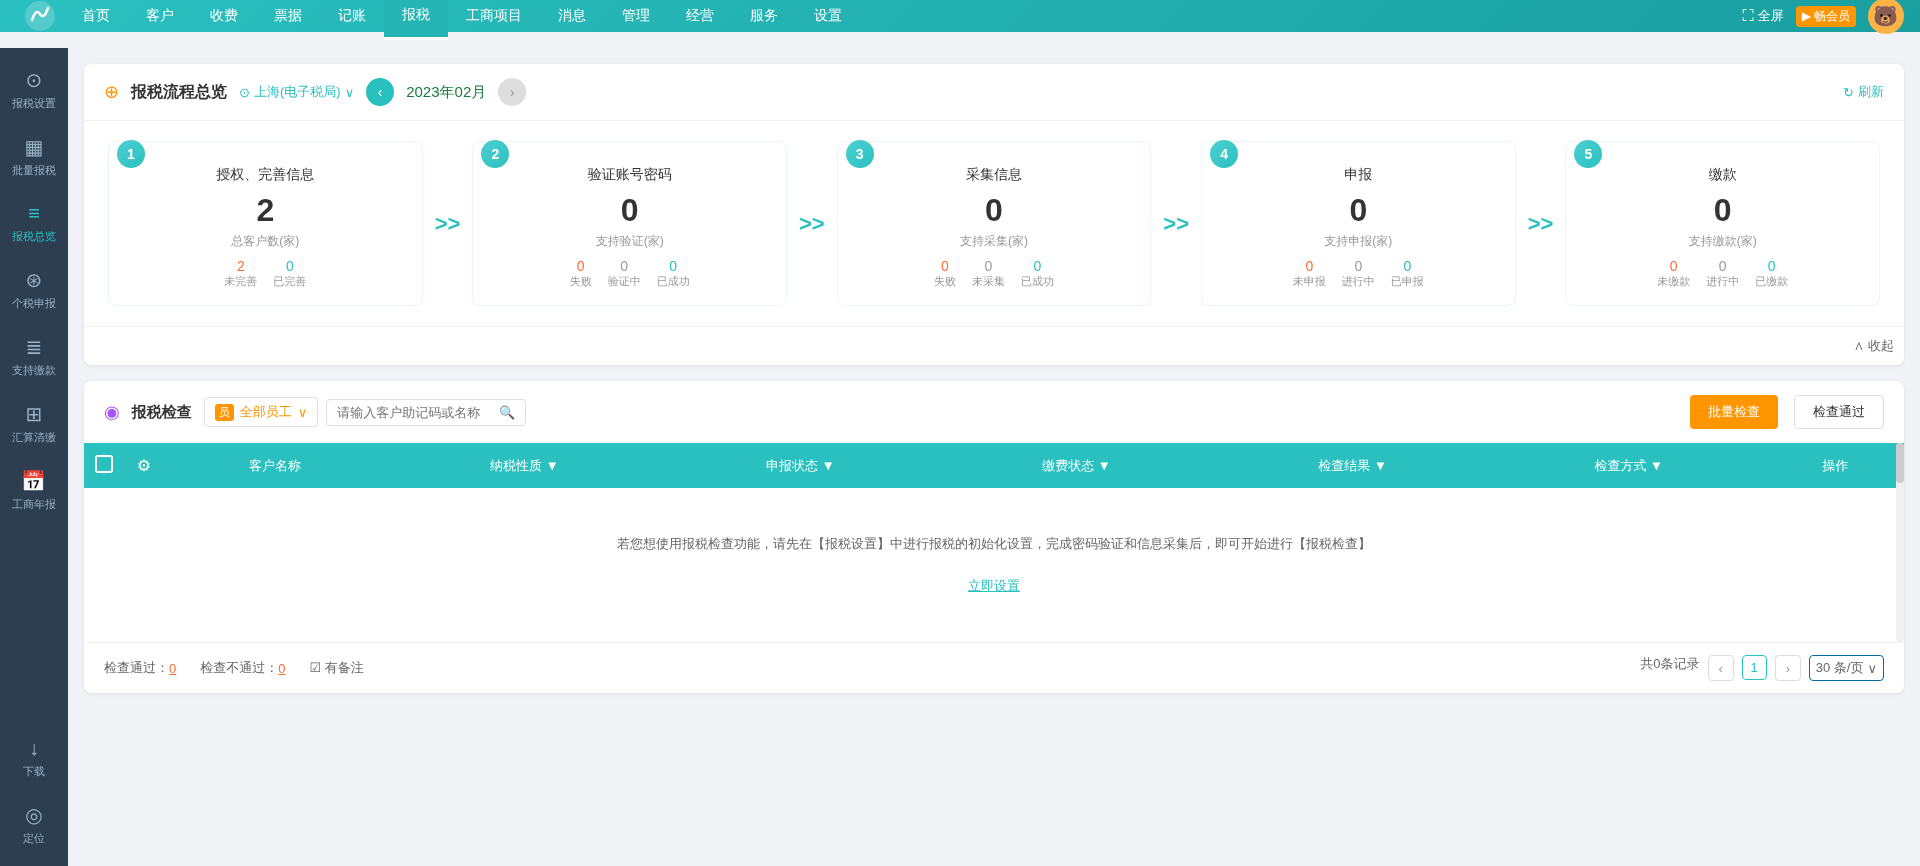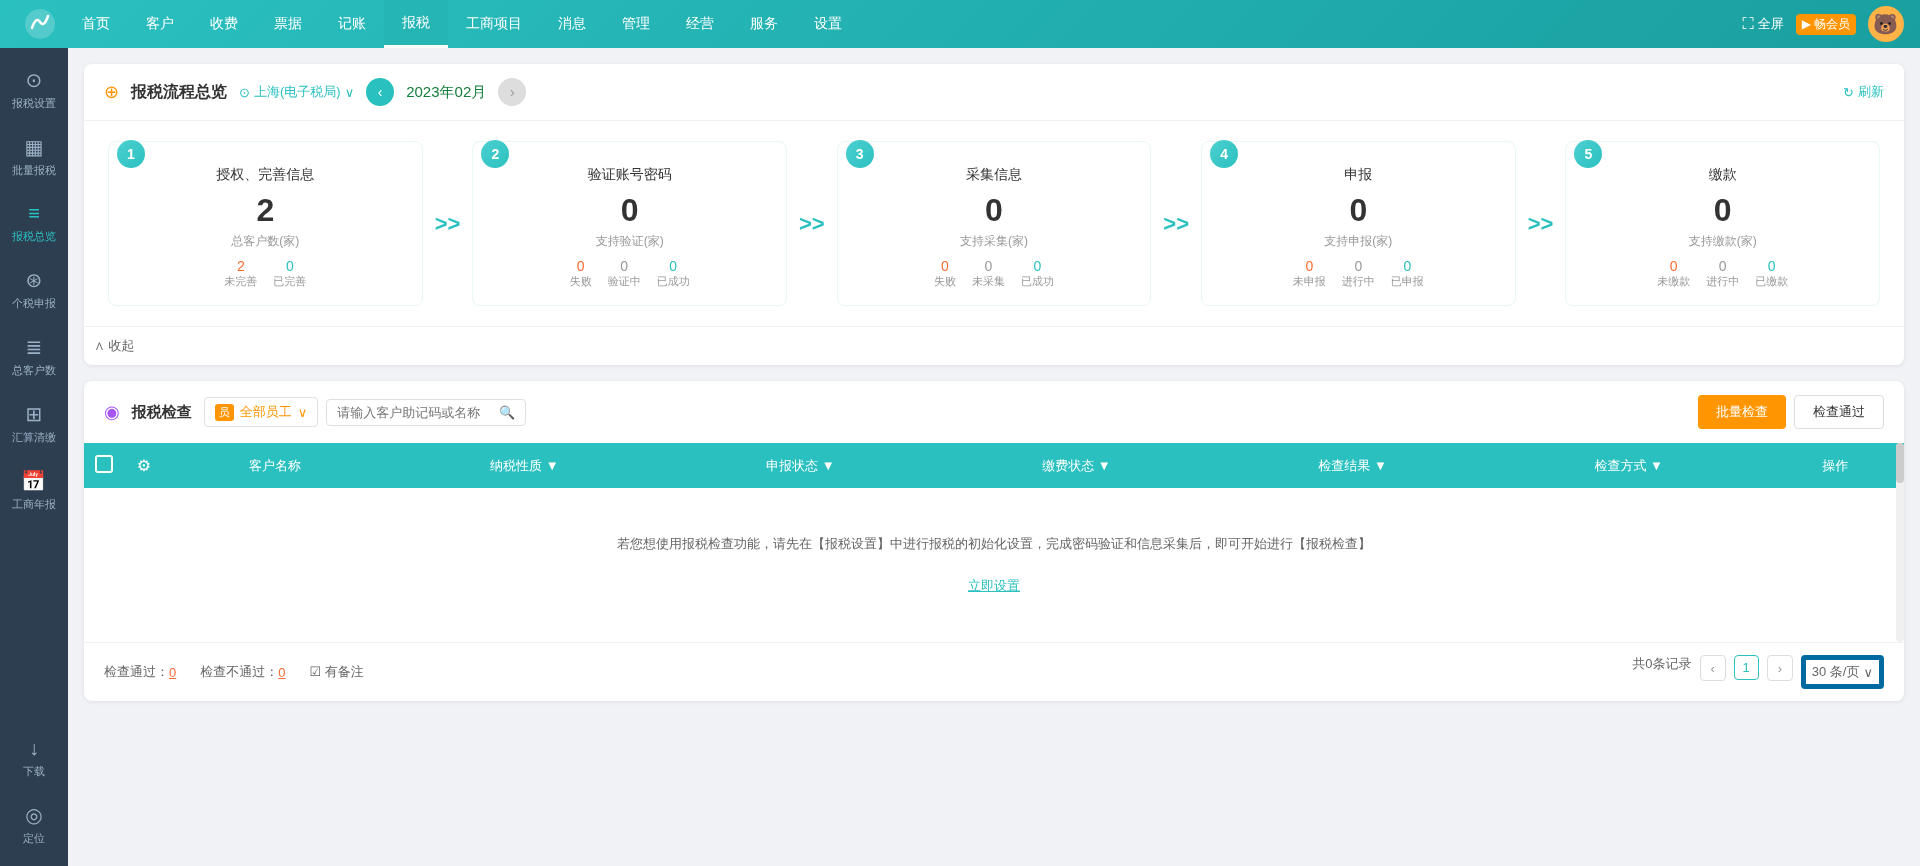--- a/index.html
+++ b/index.html
@@ -1,20 +1,20 @@
 <!DOCTYPE html>
 <html><head>
   <meta charset="utf-8">
   <style>
     * { box-sizing: border-box; margin: 0; padding: 0; }
     body { font-family: 'Microsoft YaHei', sans-serif; font-size: 13px; background: #f0f2f5; color: #333; overflow: hidden; }
 
     
     .top-nav {
-      display: flex; align-items: center; height: 48px;
+      display: flex; align-items: center; height: 32px;
       background: linear-gradient(135deg, #2bc0c0 0%, #1a9fa0 100%);
       padding: 0 16px; position: fixed; top: 0; left: 0; right: 0; z-index: 100;
     }
     .top-logo { width: 48px; display: flex; align-items: center; justify-content: center; }
     .top-logo svg { width: 32px; height: 32px; }
     .top-menu { display: flex; align-items: center; flex: 1; gap: 0; }
     .top-menu-item {
       color: #fff; padding: 0 18px; height: 48px; display: flex; align-items: center;
       cursor: pointer; font-size: 14px; white-space: nowrap;
     }
@@ -94,21 +94,21 @@
     .stat-item { text-align: center; }
     .stat-num { font-size: 14px; color: #ff6b35; }
     .stat-label { font-size: 11px; color: #999; }
 
     .step-arrow {
       display: flex; align-items: center; justify-content: center;
       padding: 0 8px; color: #2bc0c0; font-size: 20px;
     }
 
     .collapse-bar {
-      text-align: left; padding: 10px; color: #666; cursor: pointer;
+      text-align: right; padding: 10px; color: #666; cursor: pointer;
       border-top: 1px solid #f0f0f0; font-size: 13px;
     }
 
     
     .tc-header {
       display: flex; align-items: center; padding: 14px 20px; gap: 12px;
     }
     .tc-title { font-size: 15px; font-weight: bold; color: #333; }
     .tc-title-icon { color: #a855f7; font-size: 18px; }
     .tc-filter { display: flex; align-items: center; gap: 8px; }
@@ -118,21 +118,21 @@
       background: #fff; font-size: 13px;
     }
     .tc-search-box {
       border: 1px solid #e0e0e0; border-radius: 4px; padding: 5px 10px;
       display: flex; align-items: center; gap: 6px; color: #999; width: 200px;
     }
     .tc-search-box input {
       border: none; outline: none; font-size: 13px; color: #666; width: 100%;
       background: transparent;
     }
-    .tc-actions { margin-left: auto; display: flex; gap: 8px; }
+    .tc-actions { margin-left: auto; display: flex; gap: 16px; }
     .btn-batch {
       background: #ff9500; color: #fff; border: none; border-radius: 4px;
       padding: 7px 18px; cursor: pointer; font-size: 13px;
     }
     .btn-log {
       background: #fff; color: #333; border: 1px solid #ddd; border-radius: 4px;
       padding: 7px 18px; cursor: pointer; font-size: 13px;
     }
 
     
@@ -159,21 +159,21 @@
     .footer-stat { display: flex; align-items: center; font-size: 13px; color: #666; }
     .footer-stat a { color: #ff6b35; }
     .footer-stat span.label { color: #666; }
     .footer-right { margin-left: auto; display: flex; align-items: flex-start; gap: 8px; font-size: 13px; color: #666; }
     .page-btn {
       width: 26px; height: 26px; border: 1px solid #ddd; border-radius: 4px;
       display: flex; align-items: center; justify-content: center; cursor: pointer; color: #999;
     }
     .page-num { padding: 4px 8px; border: 1px solid #2bc0c0; border-radius: 4px; color: #2bc0c0; }
     .per-page {
-      border: 5px solid #0369a1; border-radius: 4px; padding: 3px 6px;
+      border: 1px solid #0369a1; border-radius: 4px; padding: 3px 6px;
       color: #666; cursor: pointer; display: flex; align-items: center; gap: 4px;
     }
 
     .scrollbar-area { position: relative; }
     .scrollbar-track {
       position: absolute; right: 0; top: 0; bottom: 0; width: 8px;
       background: #f0f0f0; border-radius: 4px;
     }
     .scrollbar-thumb {
       position: absolute; right: 0; top: 0; width: 8px; height: 40px;
@@ -229,21 +229,21 @@
     <div class="sidebar-item active">
       <span class="si-icon">≡</span>
       <span>报税总览</span>
     </div>
     <div class="sidebar-item">
       <span class="si-icon">⊛</span>
       <span>个税申报</span>
     </div>
     <div class="sidebar-item">
       <span class="si-icon">≣</span>
-      <span>总客户数</span>
+      <span>支持缴款</span>
     </div>
     <div class="sidebar-item">
       <span class="si-icon">⊞</span>
       <span>汇算清缴</span>
     </div>
     <div class="sidebar-item">
       <span class="si-icon">📅</span>
       <span>工商年报</span>
     </div>
     <div class="sidebar-spacer"></div>

